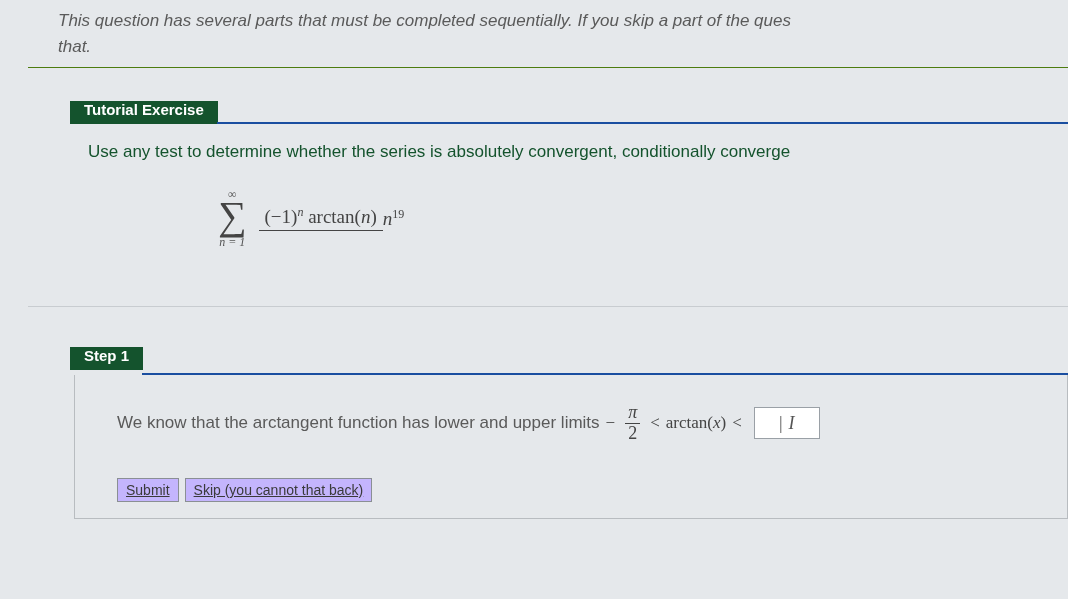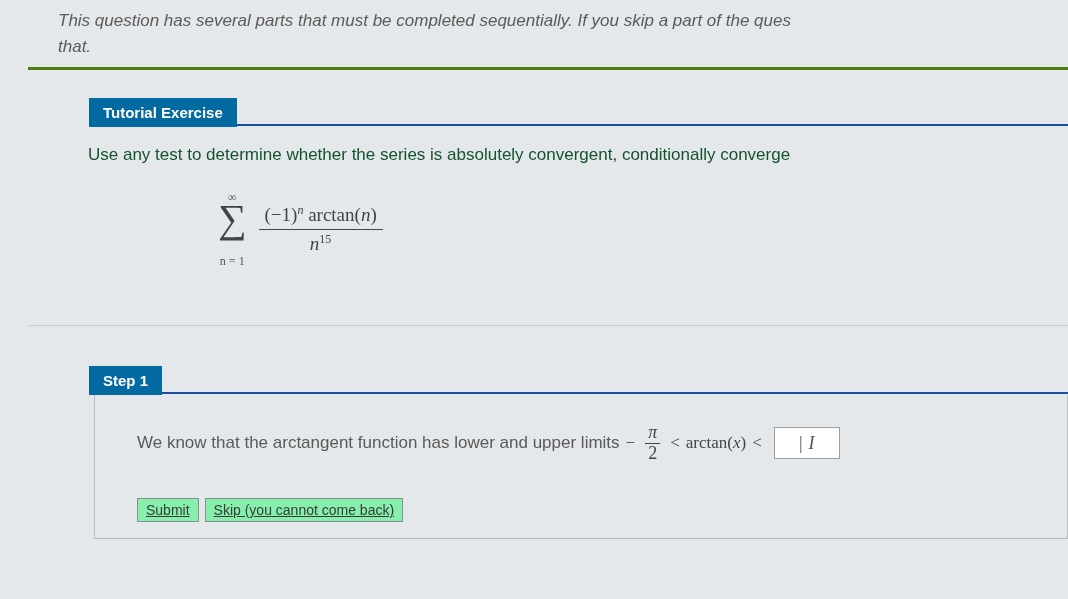--- a/index.html
+++ b/index.html
@@ -17,33 +17,32 @@
     }
     .page {
       padding: 8px 0 0 28px;
     }
     .intro {
       font-style: italic;
       font-size: 17px;
       color: #5a5a5a;
       padding: 0 0 8px 30px;
       line-height: 1.5;
-      border-bottom: 3px solid #4d7c0f;
+      border-bottom: 1px solid #4d7c0f;
     }
     .section {
       margin-top: 28px;
     }
     .tab-label {
-      background: #0369a1;
+      background: #14532d;
       color: #fff;
       font-weight: bold;
       font-size: 15px;
-      padding: 6px 14px 6px 14px;
+      padding: 0 14px 6px 14px;
       display: inline-block;
-      margin-left: 19px;
     }
     .tab-rule {
       flex: 1;
       height: 2px;
       background: #1a4ea0;
       margin-top: 26px;
       margin-left: -1px;
       align-self: flex-start;
     }
     .section .tab-row {
@@ -83,25 +82,26 @@
     }
     .sigma-sym {
       font-size: 40px;
       line-height: 0.9;
       color: #444;
     }
     .sigma-bot {
       font-size: 12px;
       color: #555;
       line-height: 1;
-      margin-top: 18px;
+      margin-top: 2px;
+      font-style: italic;
     }
     .frac {
       display: inline-flex;
-      flex-direction: column;
+      flex-direction: row;
       align-items: center;
       font-size: 19px;
       color: #444;
     }
     .frac .num {
       padding: 0 6px 2px 6px;
       border-bottom: 1.5px solid #444;
     }
     .frac .den {
       padding-top: 2px;
@@ -117,21 +117,21 @@
       margin-top: 40px;
     }
     .step-tab-row {
       display: flex;
       align-items: flex-start;
       margin-left: 42px;
     }
     .step-body {
       border: 1px solid #b8bcc0;
       border-top: none;
-      margin-left: 66px;
+      margin-left: 46px;
       padding: 28px 0 16px 42px;
       background: #e5e8eb;
     }
     .step-line {
       font-size: 17px;
       color: #5a5a5a;
       display: flex;
       align-items: center;
       flex-wrap: nowrap;
       gap: 6px;
@@ -172,21 +172,21 @@
       font-family: 'Times New Roman', serif;
       font-size: 18px;
       color: #555;
     }
     .buttons {
       margin-top: 34px;
       display: flex;
       gap: 6px;
     }
     .btn {
-      background: #86efac;
+      background: #c4b5fd;
       border: 1px solid #8a8f94;
       padding: 3px 8px;
       font-size: 14px;
       color: #3a3a3a;
       text-decoration: underline;
       cursor: pointer;
       font-family: Arial, sans-serif;
     }
   </style>
 </head>
@@ -209,21 +209,21 @@
         <span class="sigma-wrap">
           <span class="sigma-top">∞</span>
           <span class="sigma-sym">∑</span>
           <span class="sigma-bot">n = 1</span>
         </span>
         <span class="frac">
           <span class="num">
             <span>(−1)</span><span class="sup ital">n</span><span> arctan(</span><span class="ital">n</span><span>)</span>
           </span>
           <span class="den">
-            <span class="ital">n</span><span class="sup">15</span>
+            <span class="ital">n</span><span class="sup">19</span>
           </span>
         </span>
       </div>
     </div>
   </div>
 
   <div class="step-section">
     <div class="step-tab-row">
       <div class="tab-label">Step 1</div>
       <div class="tab-rule"></div>
@@ -239,17 +239,17 @@
         <span class="mathop"> &lt; </span>
         <span class="mathop"><span>arctan(</span><span class="ital">x</span><span>)</span></span>
         <span class="mathop"> &lt; </span>
         <span class="answer-box">
           <span style="margin-right:6px;">|</span>
           <span class="ital">I</span>
         </span>
       </div>
       <div class="buttons">
         <button class="btn">Submit</button>
-        <button class="btn">Skip (you cannot come back)</button>
+        <button class="btn">Skip (you cannot that back)</button>
       </div>
     </div>
   </div>
 </div>
 
 </body></html>

